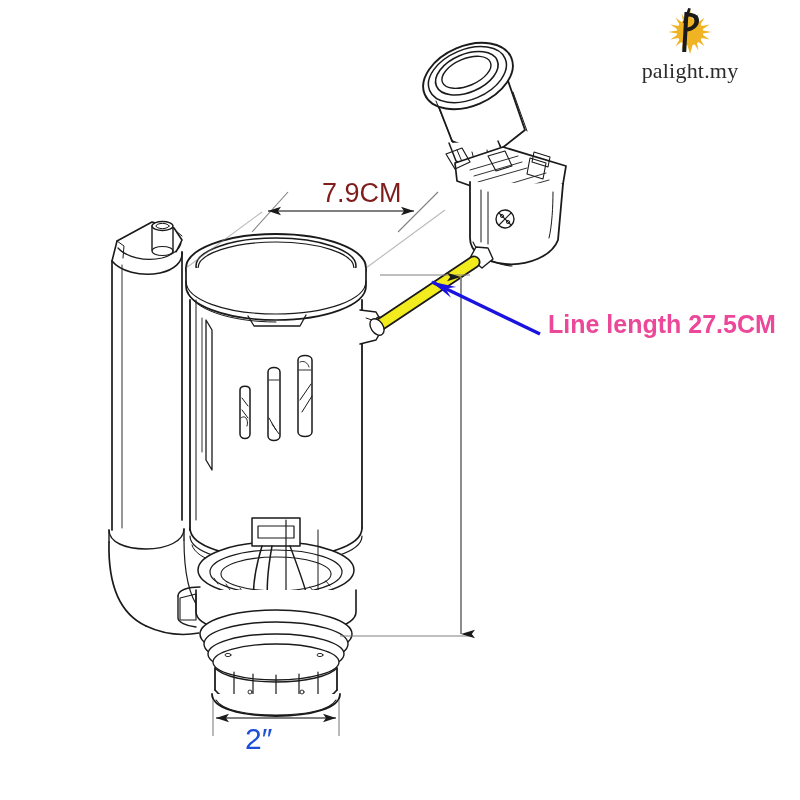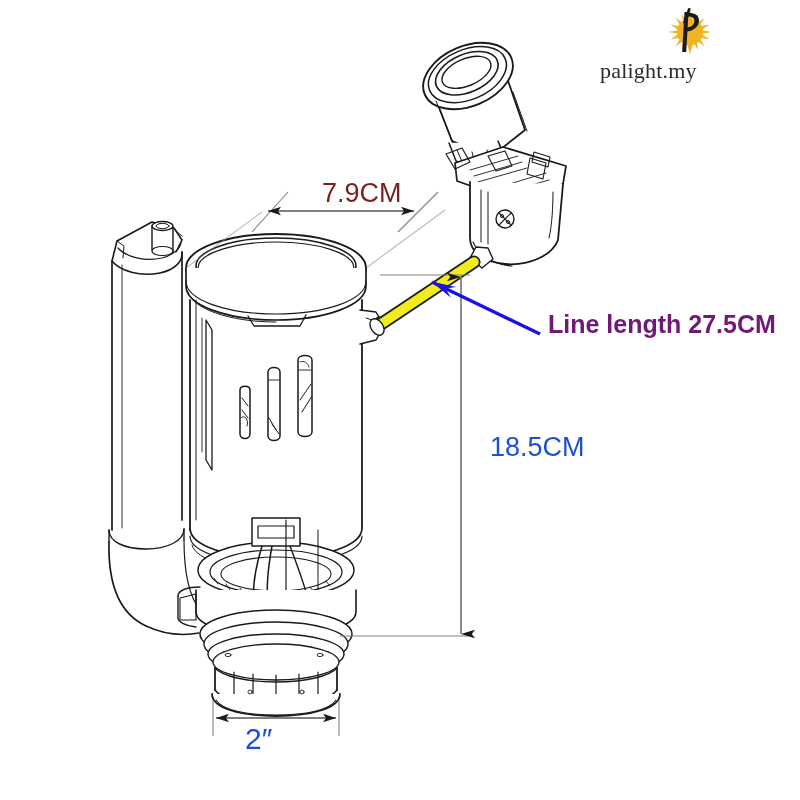--- a/index.html
+++ b/index.html
@@ -26,20 +26,21 @@
     top: 0;
     width: 800px;
     height: 800px;
   }
   
   .brand {
     position: absolute;
     left: 600px;
     top: 8px;
     width: 180px;
+    text-align: center;
     pointer-events: none;
   }
   .brand-mark {
     width: 62px;
     height: 52px;
     margin: 0 auto;
     display: block;
   }
   .brand-text {
     font-family: "Liberation Serif", serif;
@@ -65,21 +66,21 @@
     left: 490px;
     top: 432px;
     font-size: 27px;
     color: #1c4fd6;
   }
   #label-line {
     left: 548px;
     top: 310px;
     font-size: 25px;
     font-weight: bold;
-    color: #701a75;
+    color: #ec4899;
   }
   #label-diameter {
     left: 245px;
     top: 722px;
     font-size: 30px;
     color: #1c4fd6;
   }
 </style>
 </head>
 <body>
@@ -334,19 +335,18 @@
       </g>
 
       <line x1="216" y1="718" x2="336" y2="718" stroke="#808080" stroke-width="1.8" marker-start="url(#arrHeadL)" marker-end="url(#arrHeadR)"></line>
     </g>
 
     <line x1="540" y1="334" x2="432" y2="282" stroke="#1a13e0" stroke-width="3.4" marker-end="url(#calloutArrow)"></line>
   </svg>
 
   <div class="dim-label" id="label-width">7.9CM</div>
 
-  <div class="dim-label" id="label-height">18.5CM</div>
 
   <div class="dim-label" id="label-line">Line length 27.5CM</div>
 
   <div class="dim-label" id="label-diameter">2″</div>
 
 </div>
 
 </body></html>

